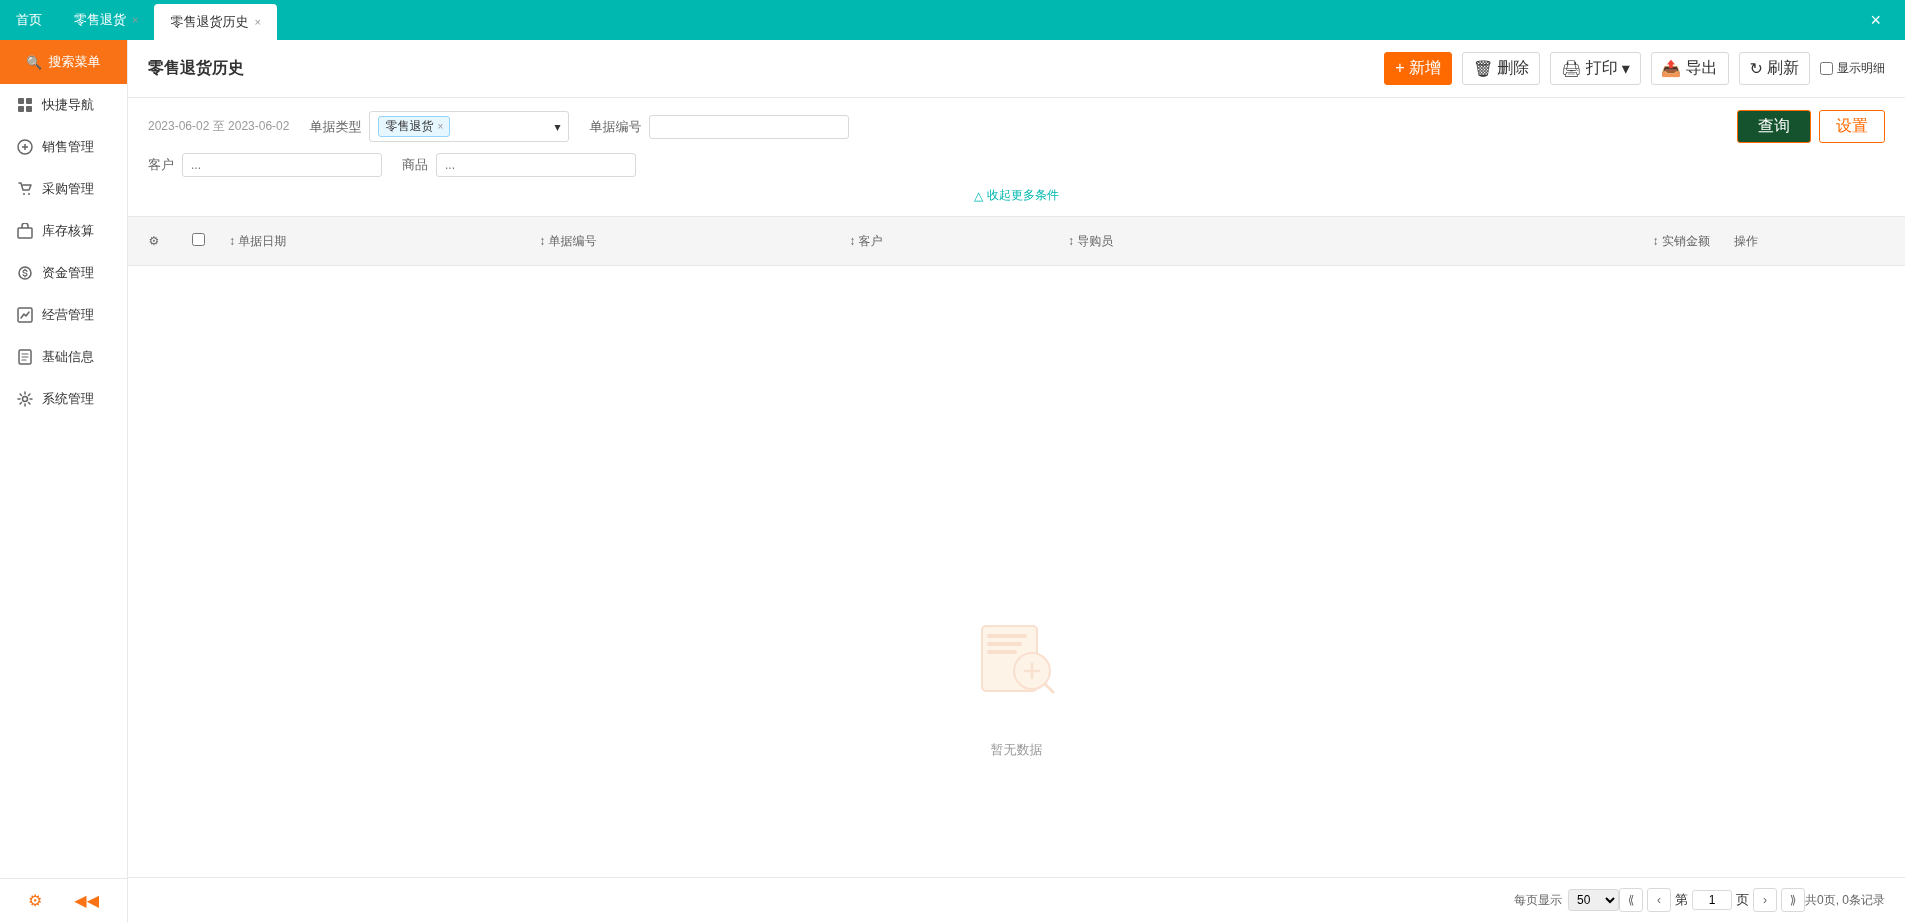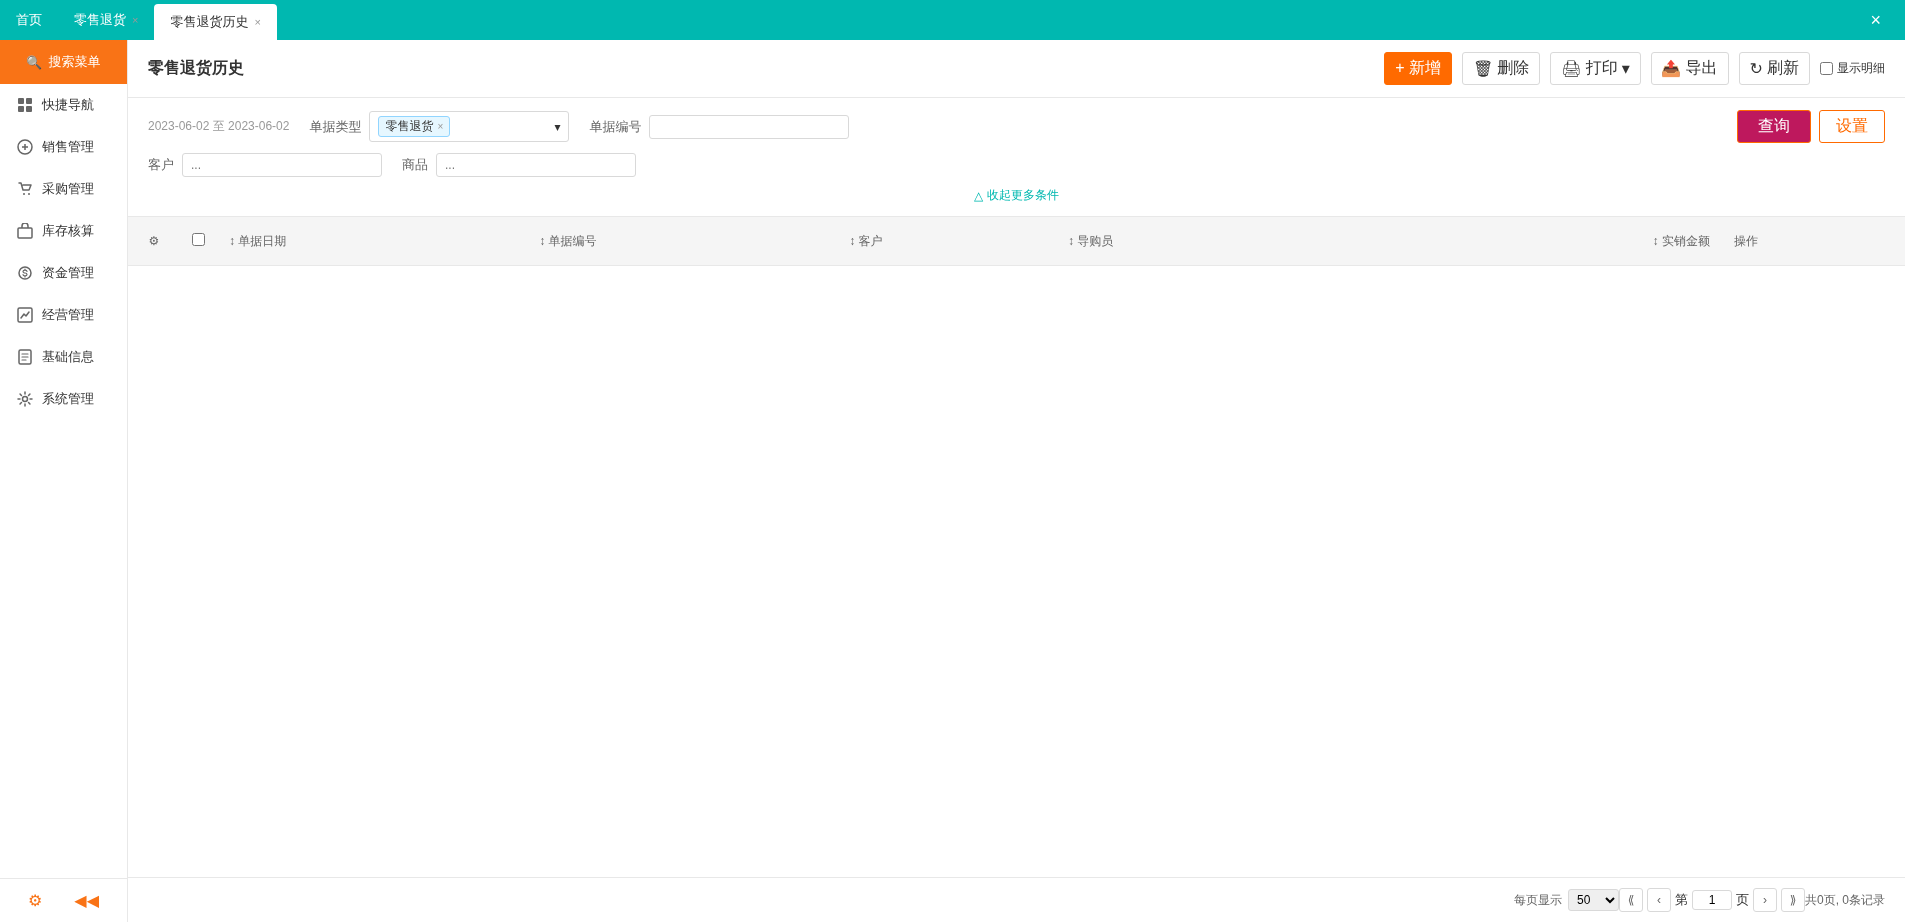--- a/index.html
+++ b/index.html
@@ -235,21 +235,21 @@
             <span>▾</span>
           </div>
         </div>
 
         <div class="filter-item">
           <span class="filter-label">单据编号</span>
           <input class="filter-input" placeholder="" style="">
         </div>
 
         <div style="margin-left:auto; display:flex; gap:8px;">
-          <button class="header-btn primary" style="background:#be185d; border-color:#ff6a00; color:#fff; padding:5px 20px;justify-content:center;">
+          <button class="header-btn primary" style="background:#14532d; border-color:#ff6a00; color:#fff; padding:5px 20px;justify-content:center;">
             <span>查询</span>
           </button>
           <button class="header-btn setting" style="background:#fff; border:1px solid #ff6a00; color:#ff6a00; padding:5px 16px;">
             <span>设置</span>
           </button>
         </div>
       </div>
 
       <div class="filter-row">
 
@@ -300,20 +300,34 @@
               <th>
                 <span>操作</span>
               </th>
             </tr>
           </thead>
           <tbody id="table-body">
           </tbody>
         </table>
       </div>
 
+      <div class="empty-state">
+        <div class="empty-icon">
+          <svg width="100" height="100" viewBox="0 0 100 100" fill="none">
+            <rect x="15" y="20" width="55" height="65" rx="4" fill="#fde8d0" stroke="#f5c09e" stroke-width="2"></rect>
+            <rect x="20" y="28" width="40" height="4" rx="2" fill="#f5c09e"></rect>
+            <rect x="20" y="36" width="35" height="4" rx="2" fill="#f5c09e"></rect>
+            <rect x="20" y="44" width="30" height="4" rx="2" fill="#f5c09e"></rect>
+            <circle cx="65" cy="65" r="18" fill="#fde8d0" stroke="#f5c09e" stroke-width="2"></circle>
+            <path d="M58 65h14M65 58v14" stroke="#f5c09e" stroke-width="2.5" stroke-linecap="round"></path>
+            <path d="M78 78l8 8" stroke="#f5c09e" stroke-width="3" stroke-linecap="round"></path>
+          </svg>
+        </div>
+        <span class="empty-text">暂无数据</span>
+      </div>
     </div>
 
     <div class="pagination">
       <div class="page-size">
         <span>每页显示</span>
         <select class="page-size-select">
           <option>50</option>
           <option>10</option>
           <option>20</option>
           <option>100</option>

